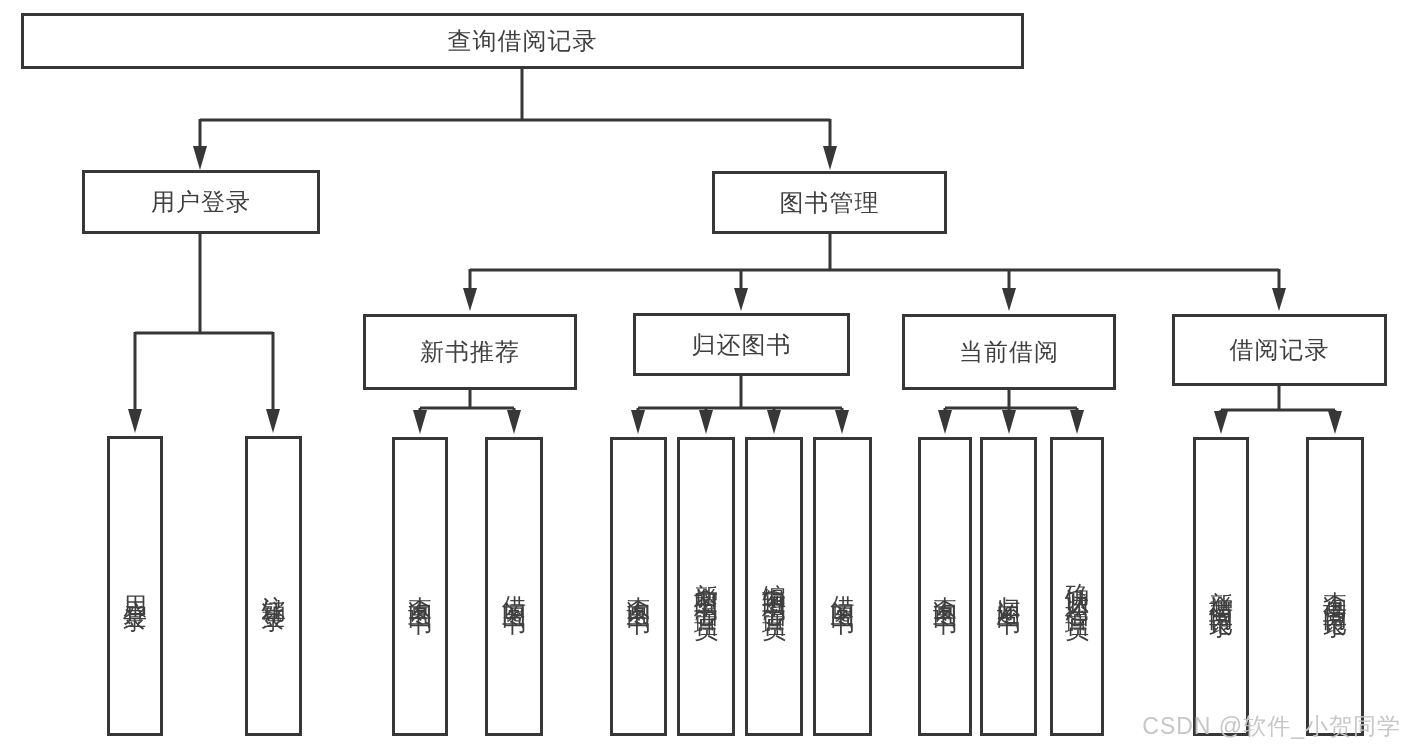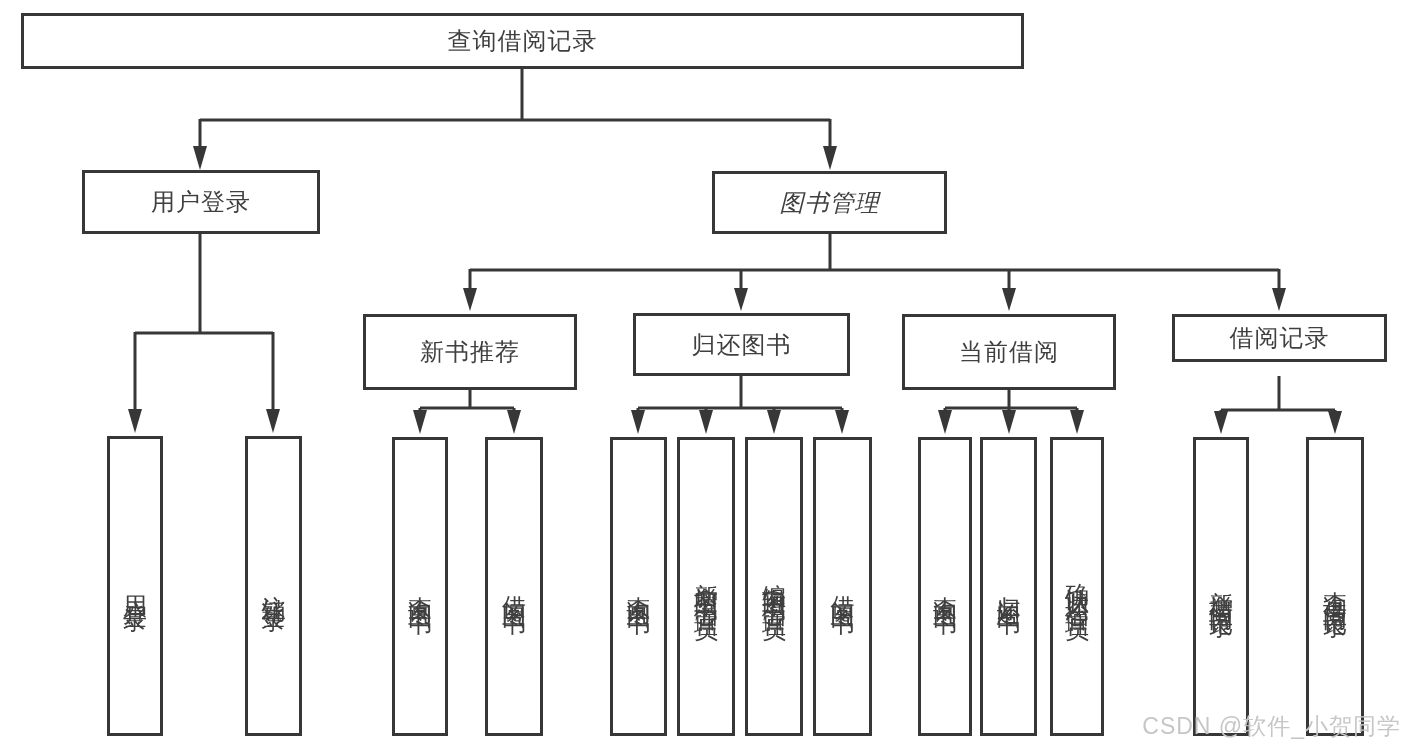--- a/index.html
+++ b/index.html
@@ -26,25 +26,25 @@
   .box.v{
     font-size:24px;
     writing-mode:vertical-rl;
     text-orientation:mixed;
     letter-spacing:5px;
     line-height:1;
   }
   
   #n-root          {left:21px;  top:13px;  width:1003px; height:56px;}
   #n-user-login    {left:82px;  top:170px; width:238px;  height:64px;}
-  #n-book-mgmt     {left:712px; top:171px; width:235px;  height:63px;font-style:italic;}
+  #n-book-mgmt     {left:712px; top:171px; width:235px;  height:63px;}
   #n-new-book      {left:363px; top:314px; width:214px;  height:76px;}
   #n-book-borrow   {left:633px; top:313px; width:217px;  height:63px;}
   #n-current-borrow{left:902px; top:314px; width:214px;  height:76px;}
-  #n-borrow-record {left:1172px;top:314px; width:215px;  height:48px;}
+  #n-borrow-record {left:1172px;top:314px; width:215px;  height:72px;}
   
   #l-user-login {left:107px; top:436px; width:56px; height:300px;}
   #l-logout     {left:245px; top:436px; width:57px; height:300px;}
   #l-nb-query   {left:392px; top:437px; width:56px; height:299px;}
   #l-nb-borrow  {left:485px; top:437px; width:58px; height:299px;}
   #l-bb-query   {left:610px; top:437px; width:57px; height:299px;}
   #l-bb-add     {left:677px; top:437px; width:58px; height:299px;}
   #l-bb-edit    {left:745px; top:437px; width:58px; height:299px;}
   #l-bb-borrow  {left:813px; top:437px; width:59px; height:299px;}
   #l-cb-query   {left:918px; top:437px; width:54px; height:299px;}

